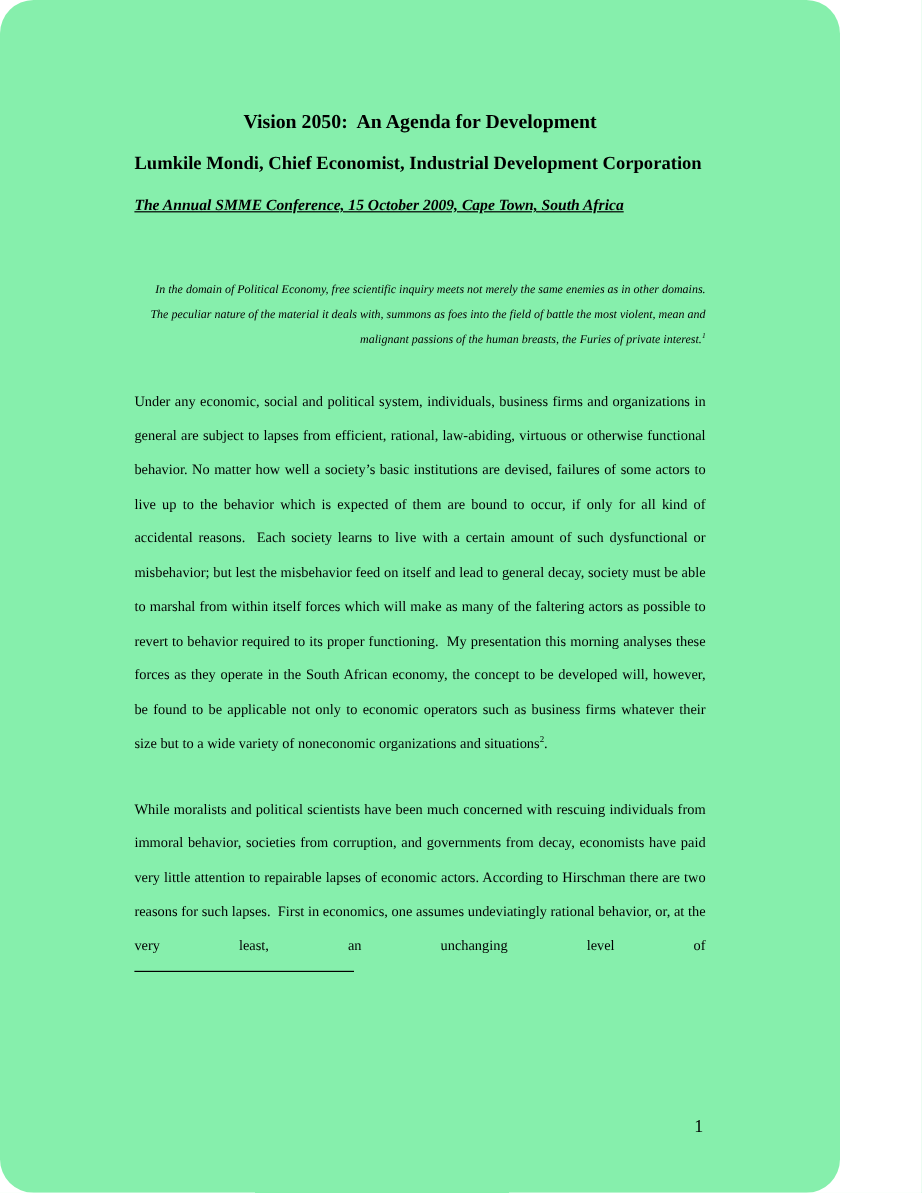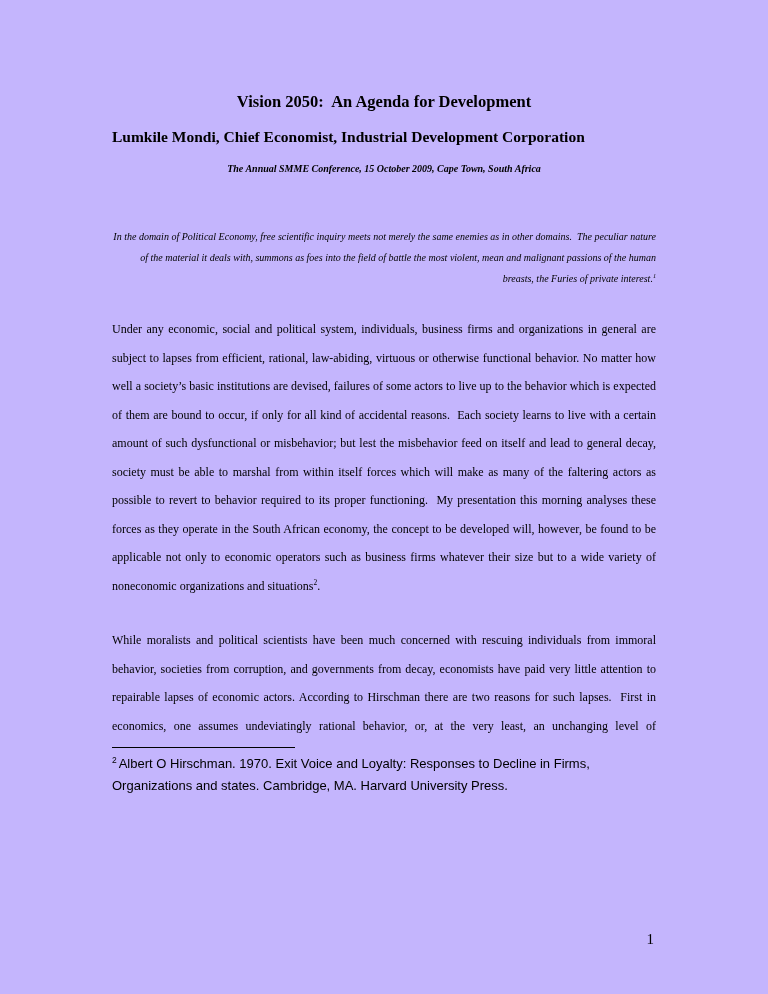--- a/index.html
+++ b/index.html
@@ -2,48 +2,50 @@
 <html><head>
 <meta charset="utf-8">
 <style>
   html, body {
     margin: 0;
     padding: 0;
     background: #ffffff;
   }
   .page {
     position: relative;
-    width: 768px;
+    width: 700px;
     height: 994px;
     box-sizing: border-box;
     padding: 92px 112px 0 112px;
-    background: #c4b5fd;
+    background: #86efac;
     color: #000000;
     font-family: "Liberation Serif", "DejaVu Serif", serif;
     overflow: hidden;
+    border-radius: 28px;
   }
   .title {
     margin: 0;
     font-size: 16.5px;
     font-weight: bold;
     text-align: center;
     white-space: pre-wrap;
   }
   .author {
     margin: 16px 0 0 0;
     font-size: 15.5px;
     font-weight: bold;
     text-align: left;
   }
   .conference {
     margin: 17px 0 0 0;
-    font-size: 10px;
+    font-size: 13px;
     font-weight: bold;
     font-style: italic;
-    text-align: center;
+    text-align: left;
+    text-decoration: underline;
   }
   .epigraph {
     margin: 52px 0 0 0;
     font-size: 10px;
     font-style: italic;
     line-height: 21px;
     text-align: right;
     white-space: pre-wrap;
   }
   .body-para {
@@ -102,18 +104,17 @@
 
   <p class="epigraph"><span>In the domain of Political Economy, free scientific inquiry meets not merely the same enemies as in other domains.  The peculiar nature of the material it deals with, summons as foes into the field of battle the most violent, mean and malignant passions of the human breasts, the Furies of private interest.</span><sup class="fn-ref">1</sup></p>
 
   <p class="body-para"><span>Under any economic, social and political system, individuals, business firms and organizations in general are subject to lapses from efficient, rational, law-abiding, virtuous or otherwise functional behavior. No matter how well a society’s basic institutions are devised, failures of some actors to live up to the behavior which is expected of them are bound to occur, if only for all kind of accidental reasons.  Each society learns to live with a certain amount of such dysfunctional or misbehavior; but lest the misbehavior feed on itself and lead to general decay, society must be able to marshal from within itself forces which will make as many of the faltering actors as possible to revert to behavior required to its proper functioning.  My presentation this morning analyses these forces as they operate in the South African economy, the concept to be developed will, however, be found to be applicable not only to economic operators such as business firms whatever their size but to a wide variety of noneconomic organizations and situations</span><sup class="fn-ref">2</sup><span>.</span></p>
 
   <p class="body-para last"><span>While moralists and political scientists have been much concerned with rescuing individuals from immoral behavior, societies from corruption, and governments from decay, economists have paid very little attention to repairable lapses of economic actors. According to Hirschman there are two reasons for such lapses.  First in economics, one assumes undeviatingly rational behavior, or, at the very least, an unchanging level of</span></p>
 
   <div class="fn-rule"></div>
 
   <div class="footnotes">
-    <p class="footnote"><sup>2</sup><span>Albert O Hirschman. 1970.  Exit Voice and Loyalty: Responses to Decline in Firms, Organizations and states. Cambridge, MA.  Harvard University Press.</span></p>
   </div>
 
   <div class="page-number">1</div>
 
 </div>
 
 </body></html>

